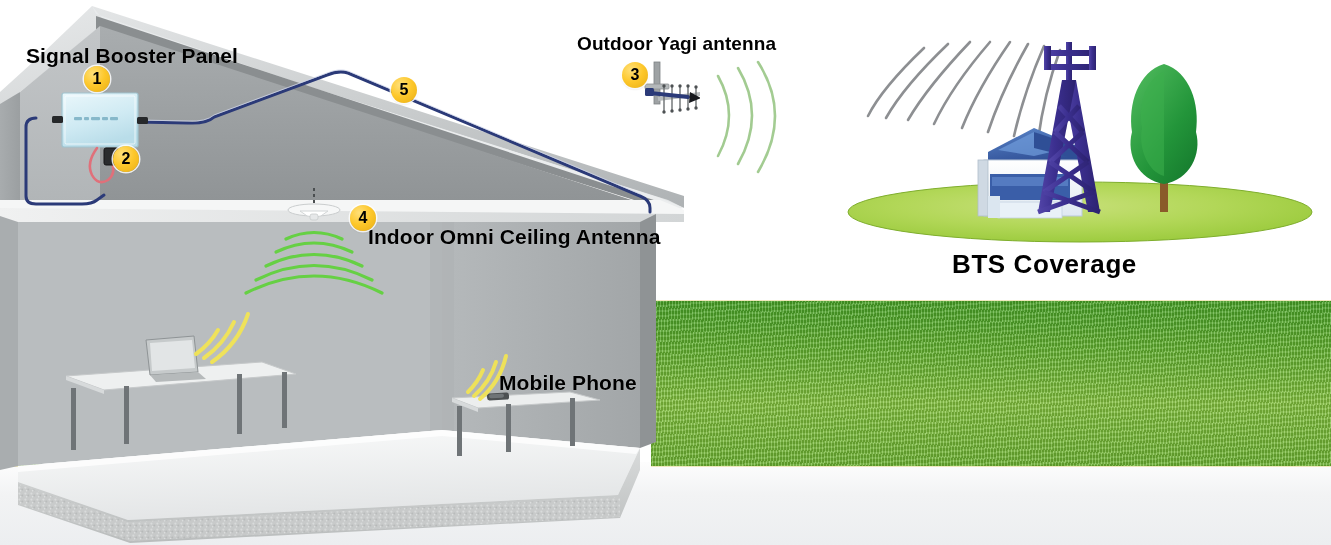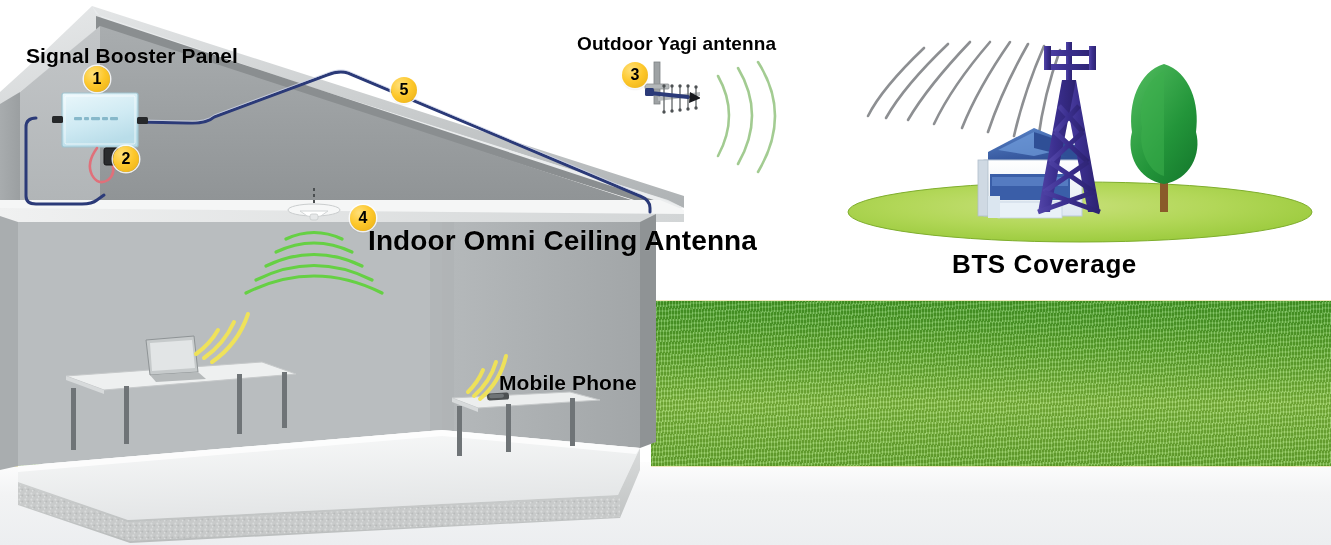--- a/index.html
+++ b/index.html
@@ -53,21 +53,21 @@
     color: #000000;
     font-weight: bold;
     letter-spacing: .1px;
     white-space: nowrap;
     text-shadow: 0 0 1px rgba(255,255,255,.55);
   }
   .lbl-booster   { left: 26px;  top: 44px;  font-size: 21px; }
   .lbl-ac        { left: 139px; top: 146px; font-size: 20px; }
   .lbl-cable     { left: 420px; top: 79px;  font-size: 21px; }
   .lbl-yagi      { left: 577px; top: 33px;  font-size: 19px; }
-  .lbl-indoor    { left: 368px; top: 225px; font-size: 28px; }
+  .lbl-indoor    { left: 368px; top: 225px; font-size: 21px; }
   .lbl-mobile    { left: 499px; top: 371px; font-size: 21px; }
   .lbl-bts       { left: 952px; top: 249px; font-size: 26px; letter-spacing:.6px; }
 
   
   .badge {
     width: 26px; height: 26px; border-radius: 50%;
     background: radial-gradient(circle at 35% 30%, #ffe07a 0%, #fdc72a 48%, #e8ad14 100%);
     box-shadow: 0 0 0 1.5px rgba(255,255,255,.85), 0 1px 2px rgba(0,0,0,.25);
     color: #000;
     font-size: 16px;

